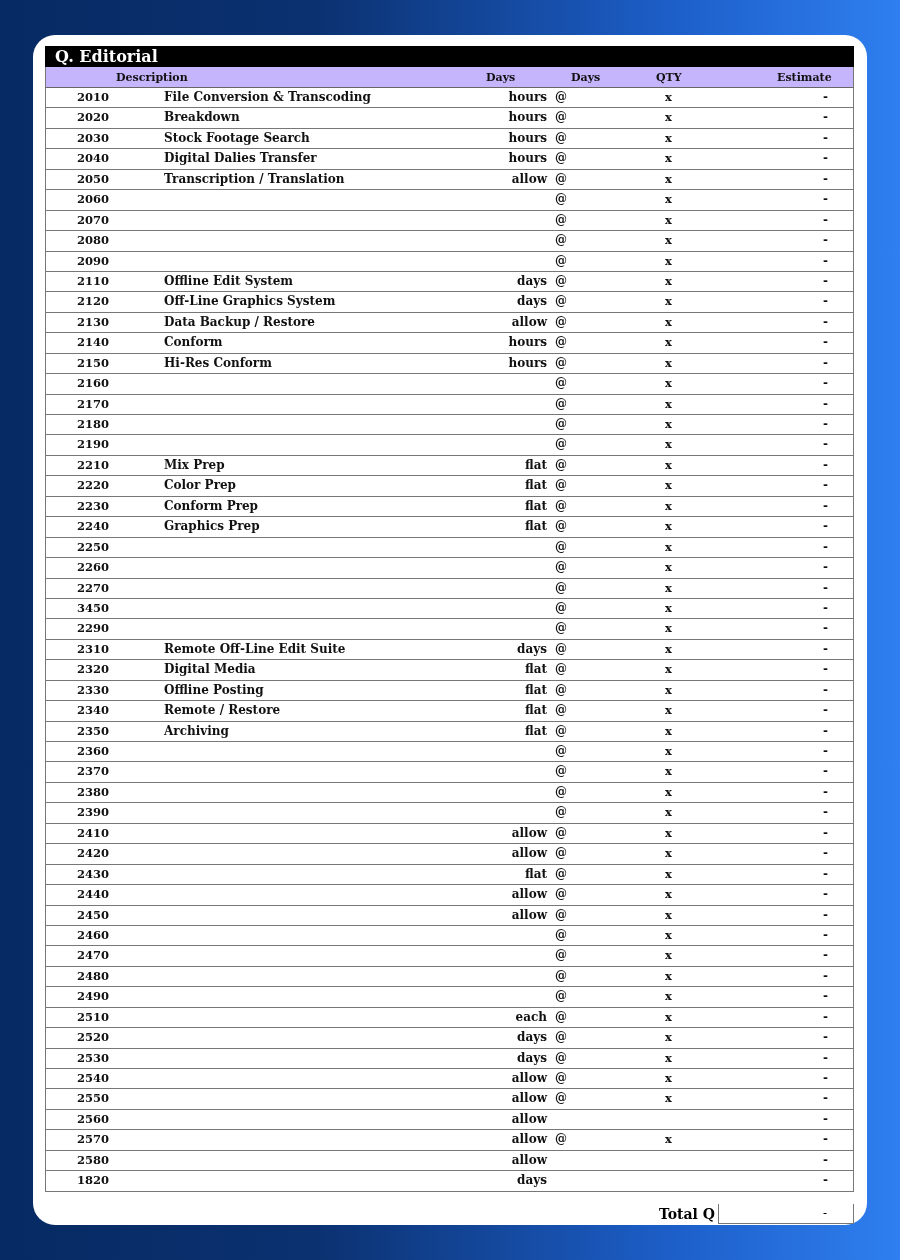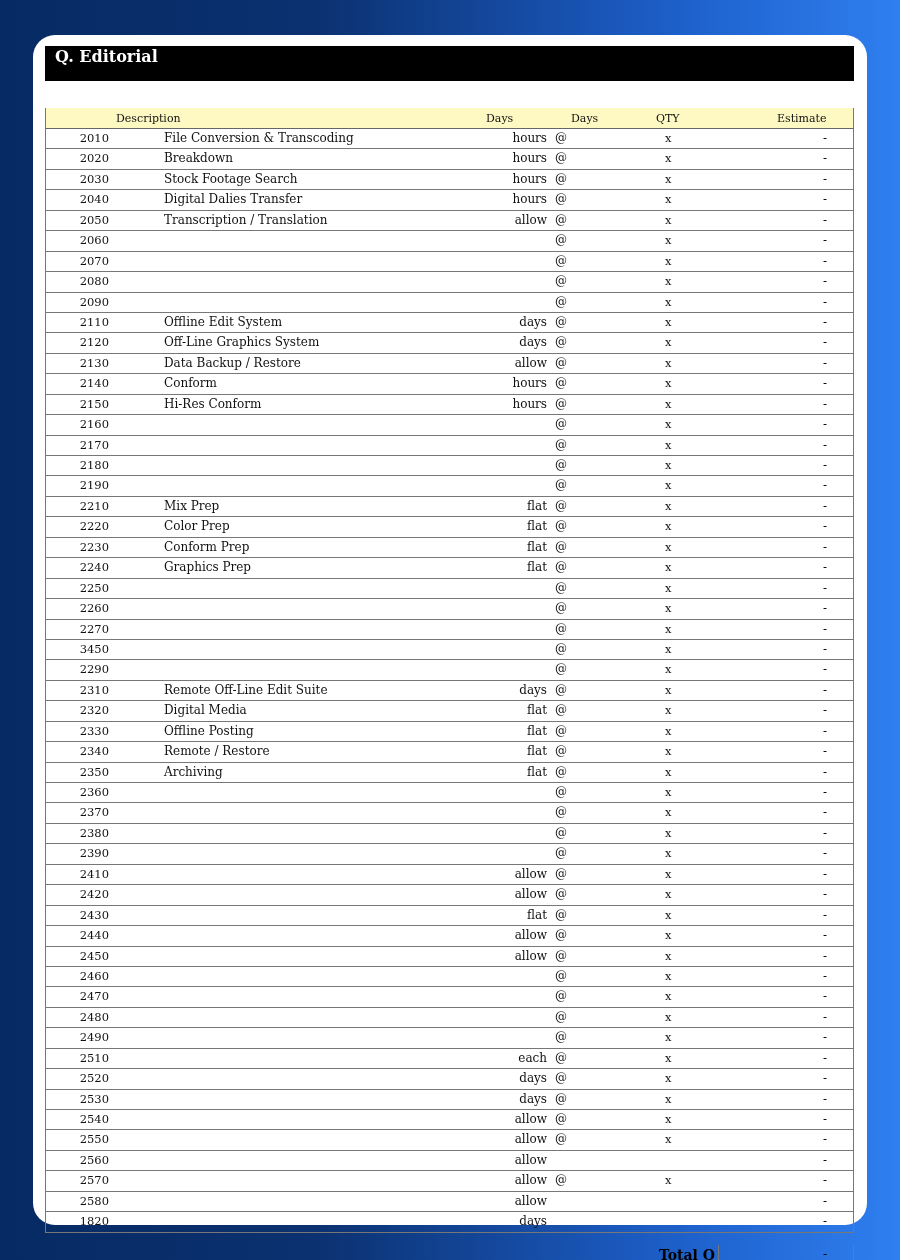--- a/index.html
+++ b/index.html
@@ -1,23 +1,23 @@
 <!DOCTYPE html>
 <html><head>
 <meta charset="utf-8">
 <style>
   html,body{margin:0;padding:0;}
   body{width:900px;height:1260px;overflow:hidden;
     background:linear-gradient(90deg,#062a63 0%,#0b3170 35%,#1d5fc9 75%,#2f7ff0 100%);
     font-family:"DejaVu Serif","Liberation Serif",serif;position:relative;}
   .card{position:absolute;left:33px;top:35px;width:834px;height:1190px;background:#fff;border-radius:22px;}
   .sheet{position:absolute;left:45px;top:46px;width:809px;}
-  .title{height:35px;background:#000;color:#fff;font-weight:bold;font-size:16px;line-height:22px;padding-left:10px;}
-  .hdr{height:20px;background:#fef9c3;border-left:1px solid #777;border-right:1px solid #777;border-bottom:1px solid #666;position:relative;font-size:11px;font-weight:normal;color:#111;margin-top:27px;}
-  .row{height:19.45px;border-left:1px solid #777;border-right:1px solid #777;border-bottom:1px solid #777;position:relative;font-size:12px;color:#111;}
+  .title{height:21px;background:#000;color:#fff;font-weight:bold;font-size:16px;line-height:22px;padding-left:10px;}
+  .hdr{height:20px;background:#c4b5fd;border-left:1px solid #777;border-right:1px solid #777;border-bottom:1px solid #666;position:relative;font-size:11px;font-weight:bold;color:#111;}
+  .row{height:19.45px;border-left:1px solid #777;border-right:1px solid #777;border-bottom:1px solid #777;position:relative;font-size:12px;color:#111;font-weight:bold;}
   .c{position:absolute;top:0;line-height:19px;white-space:nowrap;}
   .code{right:744px;font-size:11.5px;}
   .desc{left:70px;margin-left:48px;}
   .days{right:306px;}
   .at{left:509px;}
   .qty{left:619px;font-size:11.5px;}
   .est{left:777px;}
   .h-desc{left:70px;line-height:21px;}
   .h-days{left:440px;line-height:21px;}
   .h-rate{left:525px;line-height:21px;}

